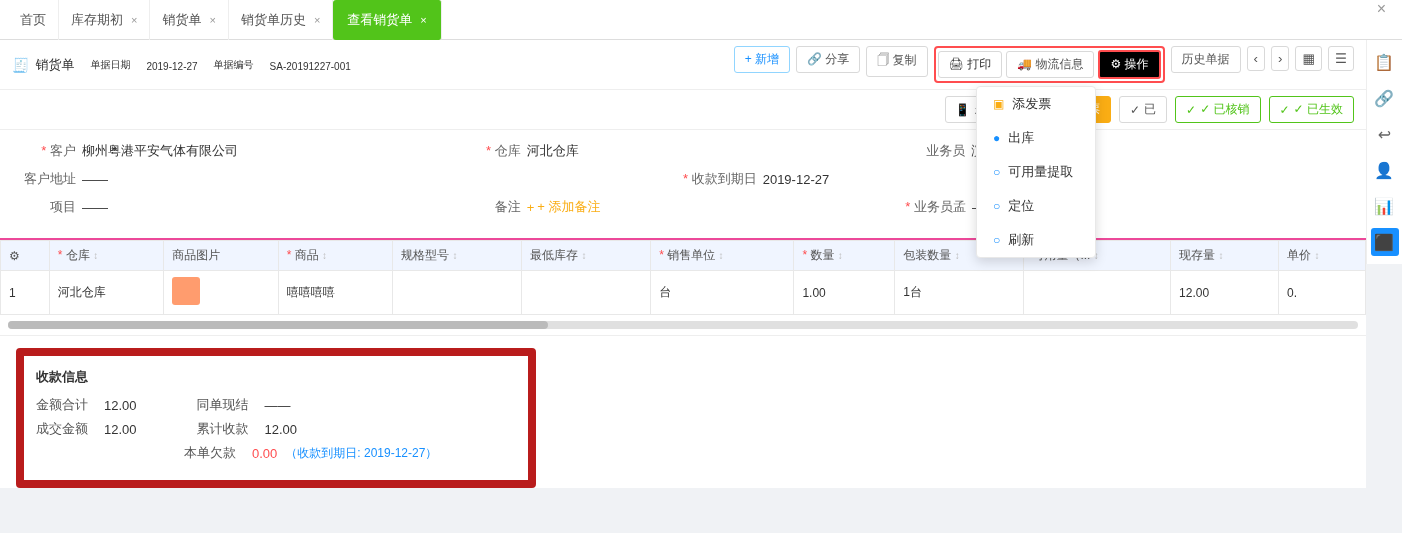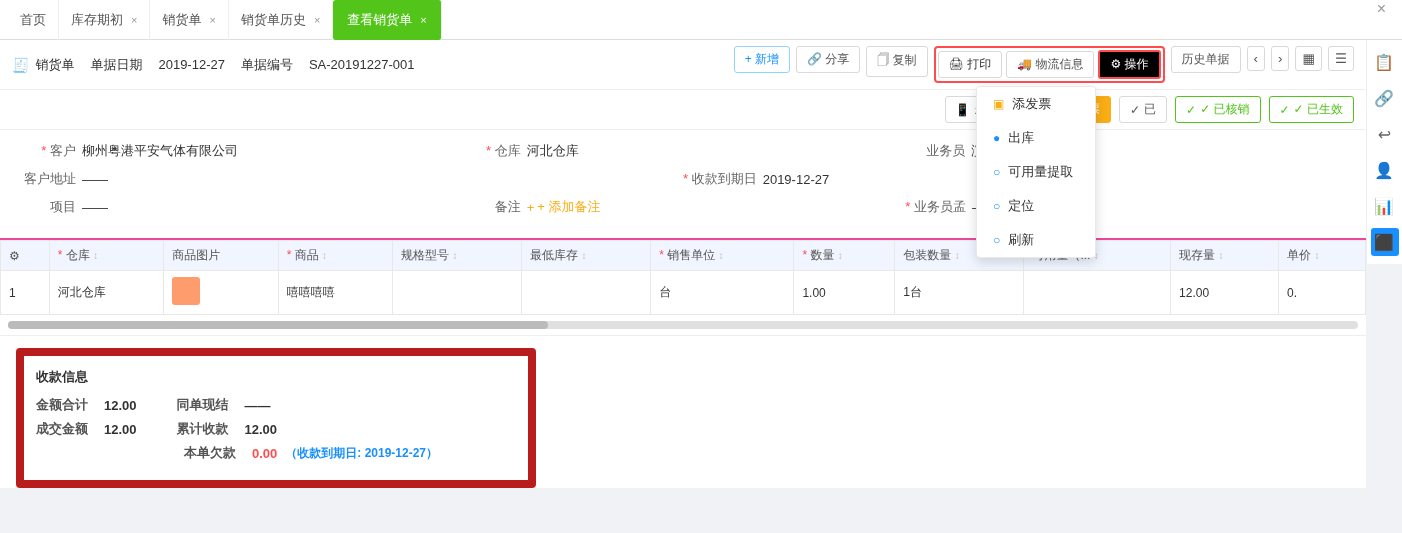--- a/index.html
+++ b/index.html
@@ -25,21 +25,21 @@
     
     .main { background: #fff; margin: 0; }
 
     
     .toolbar {
       display: flex; align-items: center; padding: 6px 12px;
       border-bottom: 1px solid #eee; gap: 8px; flex-wrap: wrap;
     }
     .doc-title { display: flex; align-items: center; gap: 6px; font-size: 13px; color: #333; }
     .doc-title-icon { color: #1890ff; font-size: 14px; }
-    .doc-meta { display: flex; align-items: center; gap: 16px; font-size: 13px; color: #555; margin-left: 8px; }
+    .doc-meta { display: flex; align-items: flex-end; gap: 16px; font-size: 10px; color: #555; margin-left: 8px; }
     .doc-meta span { color: #333; }
     .toolbar-right { margin-left: auto; display: flex; align-items: flex-start; gap: 6px; }
     .btn {
       display: flex; align-items: center; gap: 3px; padding: 4px 10px;
       border: 1px solid #d9d9d9; border-radius: 3px; background: #fff;
       cursor: pointer; font-size: 12px; color: #555; white-space: nowrap;
     }
     .btn-add { color: #1890ff; border-color: #91d5ff; }
     .btn-print { color: #333; border-color: #d9d9d9; background: #fff; position: relative; }
     .btn-action { background: #000000; color: #fff; border-color: #1890ff; border: 2px solid #ff4d4f; }
@@ -83,21 +83,21 @@
     tr.data-row td { background: #fff; }
     tr.subtotal-row td { background: #fafafa; color: #666; }
     .product-img { width: 28px; height: 28px; background: #ff9c6e; border-radius: 3px; display: inline-block; }
 
     
     .payment-section {
       border: 8px solid #b91c1c; border-radius: 4px; margin: 12px 16px;
       padding: 12px; max-width: 520px;
     }
     .payment-title { font-weight: bold; font-size: 13px; margin-bottom: 10px; }
-    .payment-row { display: flex; gap: 40px; margin-bottom: 6px; font-weight: bold; }
+    .payment-row { display: flex; gap: 60px; margin-bottom: 6px; }
     .payment-item { display: flex; align-items: center; gap: 8px; }
     .payment-label { color: #555; min-width: 60px; }
     .payment-value { color: #333; }
     .payment-value.red { color: #ff4d4f; }
     .payment-value.blue { color: #1890ff; }
 
     
     .dropdown-menu {
       position: absolute; top: 46px; right: 270px; background: #fff;
       border: 1px solid #e8e8e8; border-radius: 4px; box-shadow: 0 4px 12px rgba(0,0,0,0.15);

